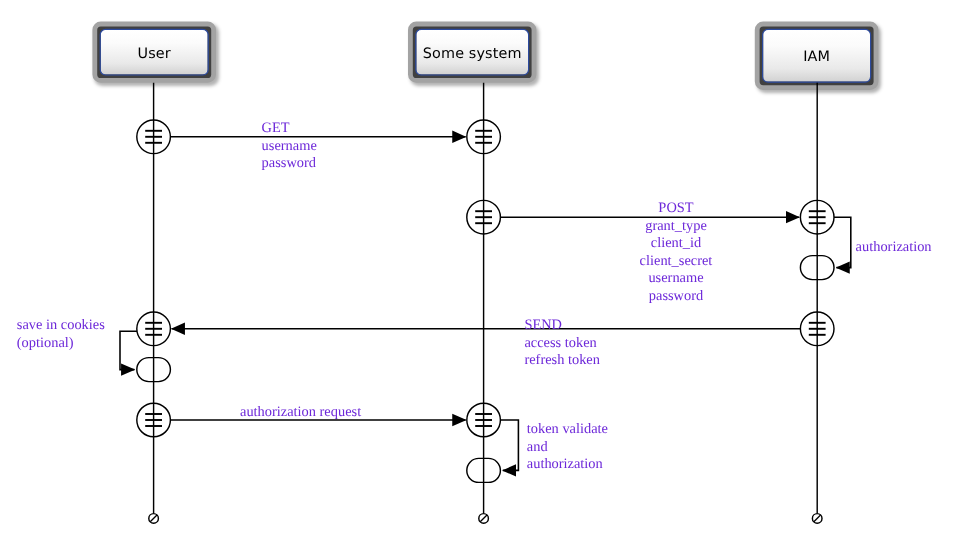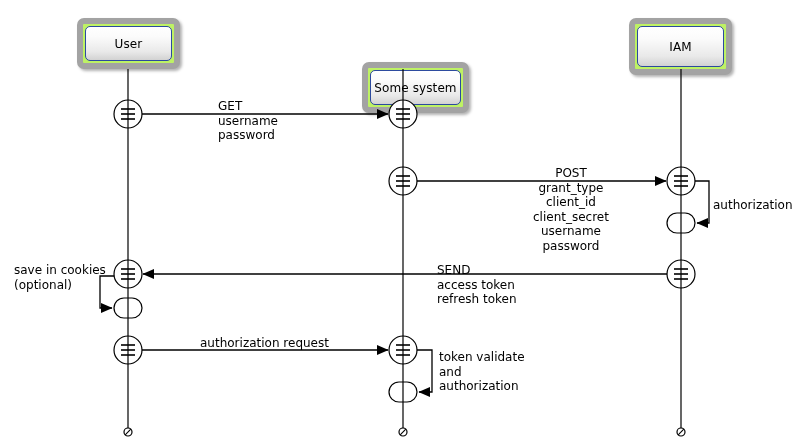--- a/index.html
+++ b/index.html
@@ -22,23 +22,23 @@
   svg.layer {
     position: absolute;
     left: 0;
     top: 0;
     width: 810px;
     height: 448px;
   }
   .participant-box {
     position: absolute;
     box-sizing: border-box;
-    border: 6px solid #a3a3a3;
+    border: 4px solid #a3a3a3;
     border-radius: 7px;
-    background: #bef264;
+    background: #404040;
     padding: 2px;
     box-shadow: 2px 2px 3px rgba(0,0,0,0.30);
   }
   .participant-inner {
     width: 100%;
     height: 100%;
     box-sizing: border-box;
     border: 1px solid #2c4a9e;
     border-radius: 5px;
     background: linear-gradient(to bottom, #ffffff 0%, #fbfbfb 30%, #e9e9e9 75%, #d2d2d2 100%);
@@ -49,36 +49,37 @@
   .participant-label {
     font-size: 12px;
     color: #000000;
     letter-spacing: 0.1px;
     white-space: nowrap;
   }
   .msg-label {
     position: absolute;
     font-size: 12px;
     line-height: 14.5px;
-    color: #000000;
+    color: #6d28d9;
     white-space: pre;
+    font-family: Liberation Serif, serif;
   }
 </style>
 </head>
 <body>
 
 <div id="diagram-root">
 
   <div class="participant-box" style="left:77px; top:18px; width:103px; height:51px;">
     <div class="participant-inner">
       <span class="participant-label">User</span>
     </div>
   </div>
 
-  <div class="participant-box" style="left:362px; top:18px; width:107px; height:51px;margin-top:44px;">
+  <div class="participant-box" style="left:340px; top:18px; width:107px; height:51px;">
     <div class="participant-inner">
       <span class="participant-label">Some system</span>
     </div>
   </div>
 
   <div class="participant-box" style="left:629px; top:18px; width:103px; height:57px;">
     <div class="participant-inner">
       <span class="participant-label">IAM</span>
     </div>
   </div>

